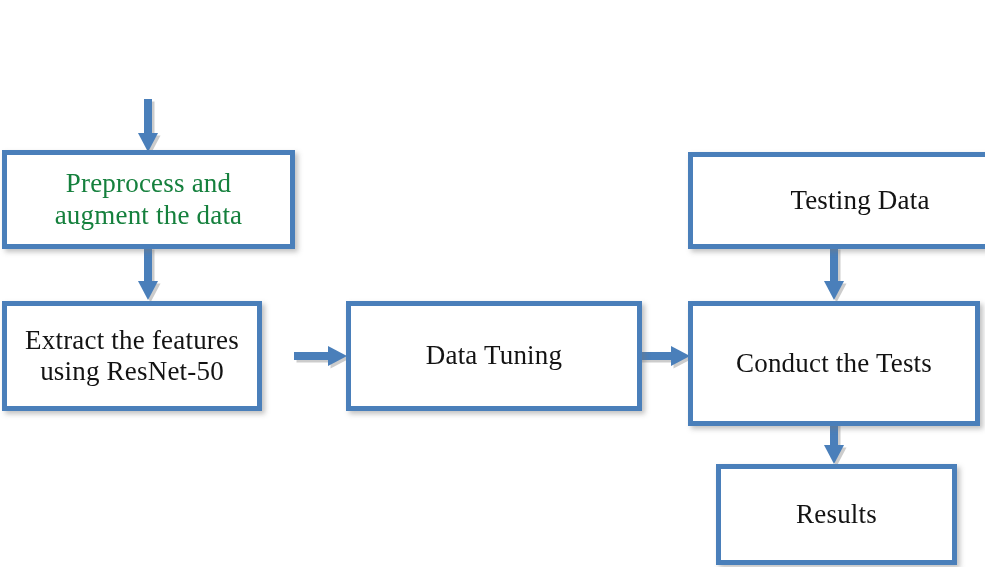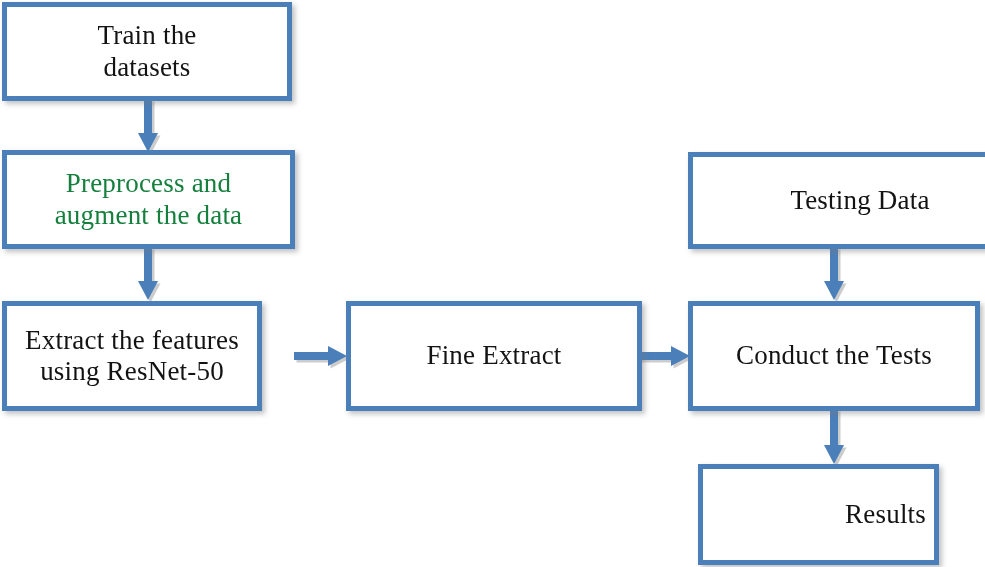--- a/index.html
+++ b/index.html
@@ -58,48 +58,44 @@
   }
   .conn .shadow {
     fill: rgba(120,120,120,0.38);
   }
 </style>
 </head>
 <body>
 
 <div id="canvas" style="background: rgb(255, 255, 255);">
 
-  <div class="node" style="left: 2px; top: 2px; width: 290px; height: 99px; border-color: rgb(74, 127, 186);">
-    <span class="label" style="color: rgb(19, 19, 19);">Train the
-datasets</span>
-  </div>
 
   <div class="node" style="left: 2px; top: 150px; width: 293px; height: 99px; border-color: rgb(74, 127, 186);">
     <span class="label" style="color: #15803d;">Preprocess and
 augment the data</span>
   </div>
 
   <div class="node" style="left: 2px; top: 301px; width: 260px; height: 110px; border-color: rgb(74, 127, 186);">
     <span class="label" style="color: rgb(19, 19, 19);">Extract the features
 using ResNet-50</span>
   </div>
 
   <div class="node" style="left: 346px; top: 301px; width: 296px; height: 110px; border-color: rgb(74, 127, 186);">
-    <span class="label" style="color: rgb(19, 19, 19);">Fine Extract</span>
+    <span class="label" style="color: rgb(19, 19, 19);">Data Tuning</span>
   </div>
 
   <div class="node" style="left: 688px; top: 152px; width: 344px; height: 97px; border-color: rgb(74, 127, 186);">
     <span class="label" style="color: rgb(19, 19, 19);">Testing Data</span>
   </div>
 
-  <div class="node" style="left: 688px; top: 301px; width: 292px; height: 110px; border-color: rgb(74, 127, 186);">
+  <div class="node" style="left: 688px; top: 301px; width: 292px; height: 125px; border-color: rgb(74, 127, 186);">
     <span class="label" style="color: rgb(19, 19, 19);">Conduct the Tests</span>
   </div>
 
-  <div class="node" style="left: 698px; top: 464px; width: 241px; height: 101px; border-color: rgb(74, 127, 186); justify-content: flex-end;">
+  <div class="node" style="left: 716px; top: 464px; width: 241px; height: 101px; border-color: rgb(74, 127, 186);">
     <span class="label" style="color: rgb(19, 19, 19);">Results</span>
   </div>
 
   <div class="conn" style="left:130px; top:99px; width:36px; height:58px;">
     <svg width="36" height="58" viewBox="0 0 36 58" aria-hidden="true">
       <g class="shadow" transform="translate(2.5,2.5)">
         <rect x="14" y="0" width="8" height="38"></rect>
         <polygon points="8,34 28,34 18,53"></polygon>
       </g>
       <rect class="shaftv" x="14" y="0" width="8" height="38" fill="#4a7fba"></rect>

